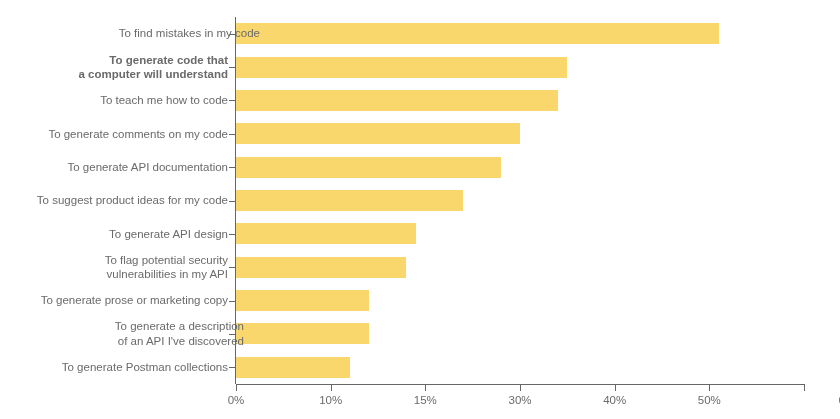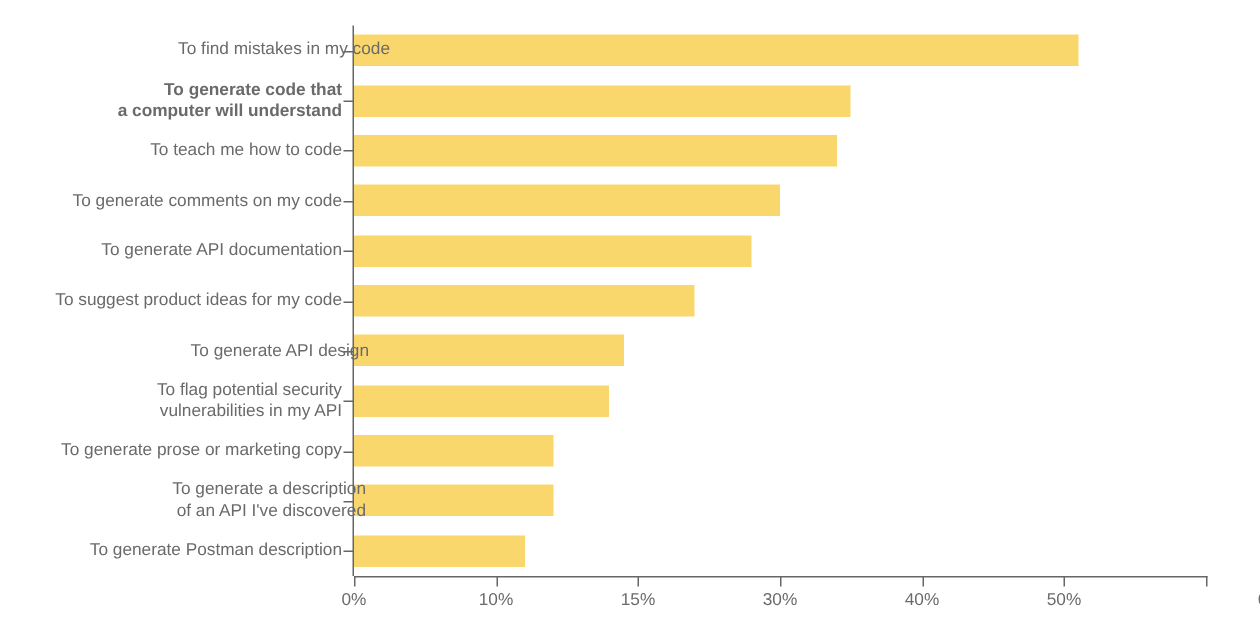--- a/index.html
+++ b/index.html
@@ -125,40 +125,40 @@
       </div>
       <div class="y-tick" style="top: 167px;"></div>
       <div class="cat-label-wrap" style="top: 159.886px; color: rgb(106, 106, 106);">
         <div>To generate API documentation</div>
       </div>
       <div class="y-tick" style="top: 201px;"></div>
       <div class="cat-label-wrap" style="top: 193.25px; color: rgb(106, 106, 106);">
         <div>To suggest product ideas for my code</div>
       </div>
       <div class="y-tick" style="top: 234px;"></div>
-      <div class="cat-label-wrap" style="top: 226.614px; color: rgb(106, 106, 106); padding-left: 18px;">
+      <div class="cat-label-wrap" style="top: 226.614px; color: rgb(106, 106, 106);">
         <div>To generate API design</div>
       </div>
       <div class="y-tick" style="top: 267px;"></div>
       <div class="cat-label-wrap" style="top: 252.727px; color: rgb(106, 106, 106);">
         <div>To flag potential security</div>
         <div>vulnerabilities in my API</div>
       </div>
       <div class="y-tick" style="top: 301px;"></div>
       <div class="cat-label-wrap" style="top: 293.341px; color: rgb(106, 106, 106);">
         <div>To generate prose or marketing copy</div>
       </div>
       <div class="y-tick" style="top: 334px;"></div>
       <div class="cat-label-wrap" style="top: 319.455px; color: rgb(106, 106, 106); padding-left: 16px;">
         <div>To generate a description</div>
         <div>of an API I've discovered</div>
       </div>
       <div class="y-tick" style="top: 367px;"></div>
       <div class="cat-label-wrap" style="top: 360.068px; color: rgb(106, 106, 106);">
-        <div>To generate Postman description</div>
+        <div>To generate Postman collections</div>
       </div>
     </div>
   <div id="xaxis-layer">
       <div class="x-tick" style="left: 236px;"></div>
       <div class="x-tick-label" style="left: 206px; color: rgb(106, 106, 106);">0%</div>
       <div class="x-tick" style="left: 331px;"></div>
       <div class="x-tick-label" style="left: 300.667px; color: rgb(106, 106, 106);">10%</div>
       <div class="x-tick" style="left: 425px;"></div>
       <div class="x-tick-label" style="left: 395.333px; color: rgb(106, 106, 106);">15%</div>
       <div class="x-tick" style="left: 520px;"></div>

